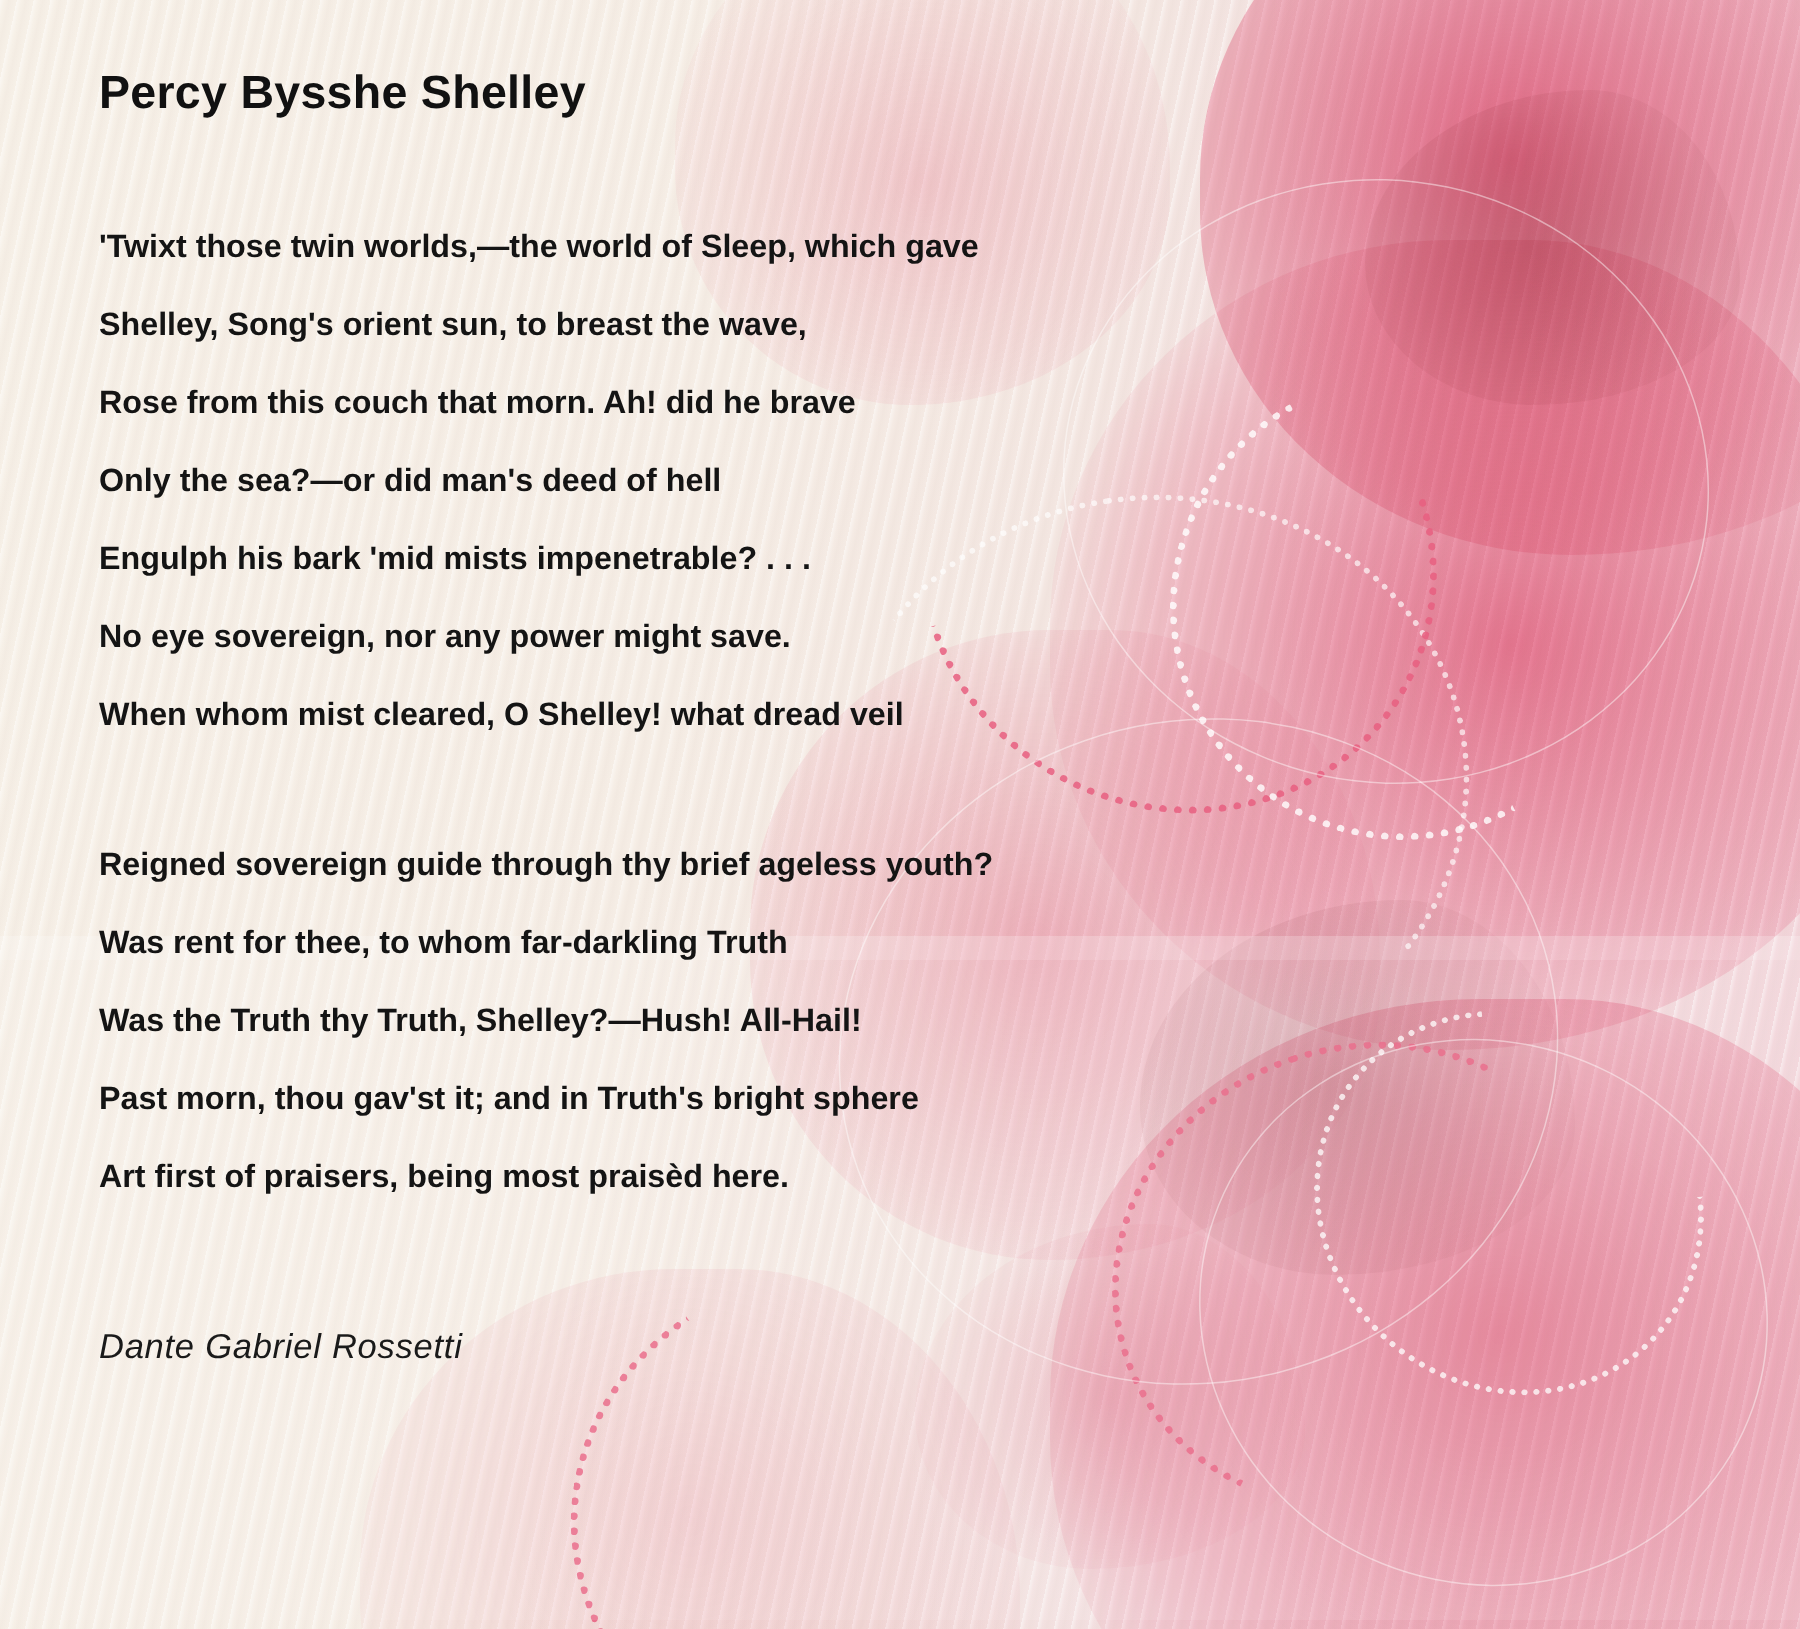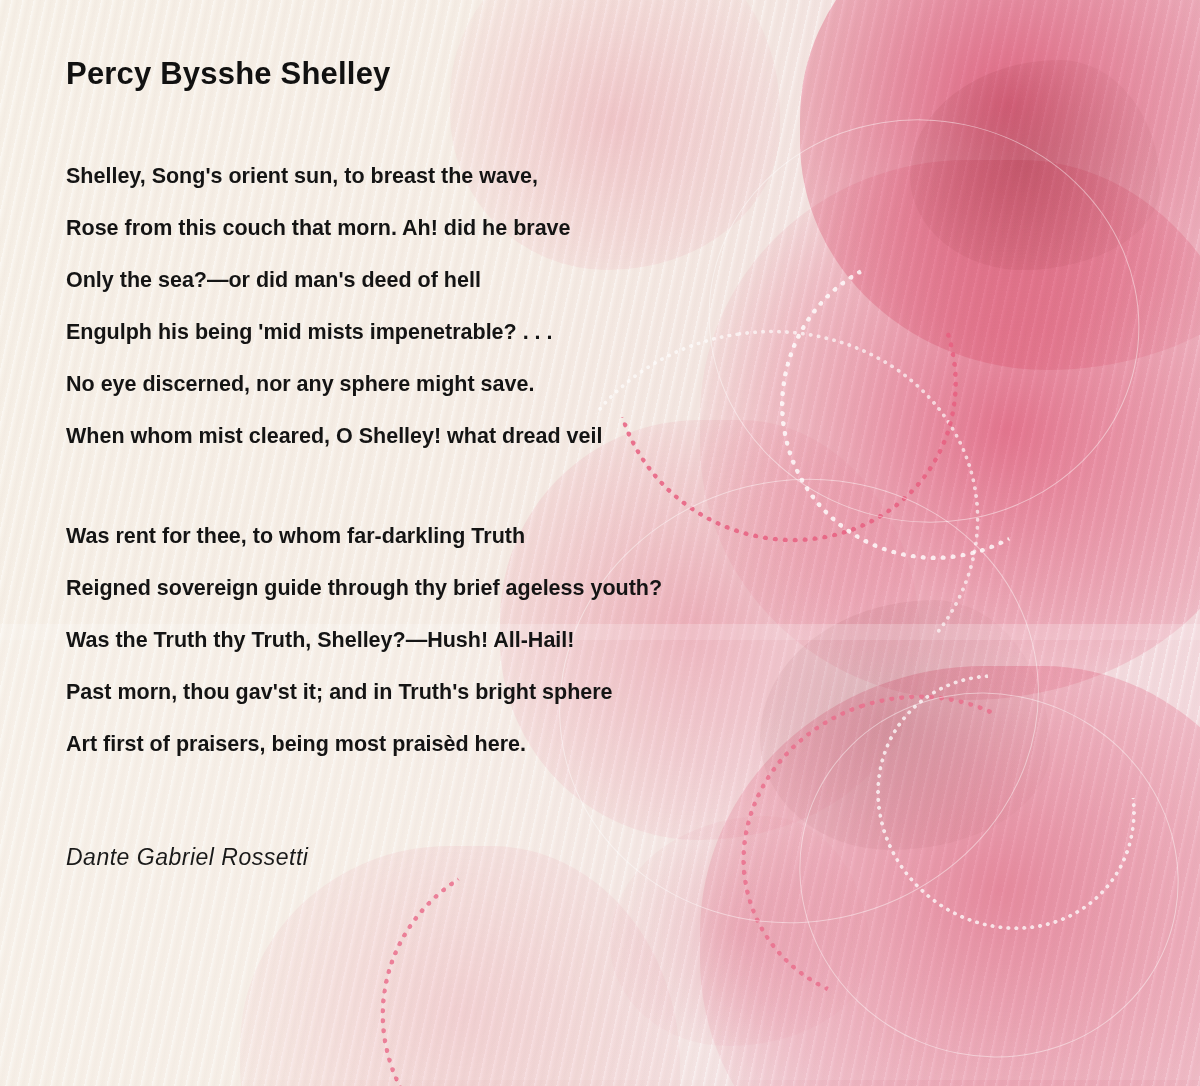--- a/index.html
+++ b/index.html
@@ -71,21 +71,21 @@
     position: absolute;
     left: 0;
     right: 0;
     background: rgba(255,255,255,0.22);
   }
 
   
   .content {
     position: relative;
     z-index: 5;
-    padding: 56px 60px 0 66px;
+    padding: 44px 60px 0 66px;
   }
 
   .poem-title {
     font-size: 31px;
     font-weight: bold;
     color: #111111;
     letter-spacing: .2px;
     margin: 0 0 58px 0;
   }
 
@@ -144,31 +144,32 @@
     <div class="swirl" style="right:20px; bottom:30px; width:380px; height:360px; transform:rotate(22deg);"></div>
 
     <div class="band" style="top:624px; height:16px;"></div>
     <div class="band" style="top:640px; height:440px; background:rgba(255,255,255,0.10);"></div>
   </div>
 
   <div class="content">
     <h1 class="poem-title">Percy Bysshe Shelley</h1>
 
     <div class="stanza">
+      <div class="line">'Twixt those twin worlds,—the world of Sleep, which gave</div>
       <div class="line">Shelley, Song's orient sun, to breast the wave,</div>
       <div class="line">Rose from this couch that morn. Ah! did he brave</div>
       <div class="line">Only the sea?—or did man's deed of hell</div>
-      <div class="line">Engulph his being 'mid mists impenetrable? . . .</div>
-      <div class="line">No eye discerned, nor any sphere might save.</div>
+      <div class="line">Engulph his bark 'mid mists impenetrable? . . .</div>
+      <div class="line">No eye sovereign, nor any power might save.</div>
       <div class="line">When whom mist cleared, O Shelley! what dread veil</div>
     </div>
 
     <div class="stanza">
+      <div class="line">Reigned sovereign guide through thy brief ageless youth?</div>
       <div class="line">Was rent for thee, to whom far-darkling Truth</div>
-      <div class="line">Reigned sovereign guide through thy brief ageless youth?</div>
       <div class="line">Was the Truth thy Truth, Shelley?—Hush! All-Hail!</div>
       <div class="line">Past morn, thou gav'st it; and in Truth's bright sphere</div>
       <div class="line">Art first of praisers, being most praisèd here.</div>
     </div>
 
     <div class="author">Dante Gabriel Rossetti</div>
   </div>
 </div>
 
 </body></html>

